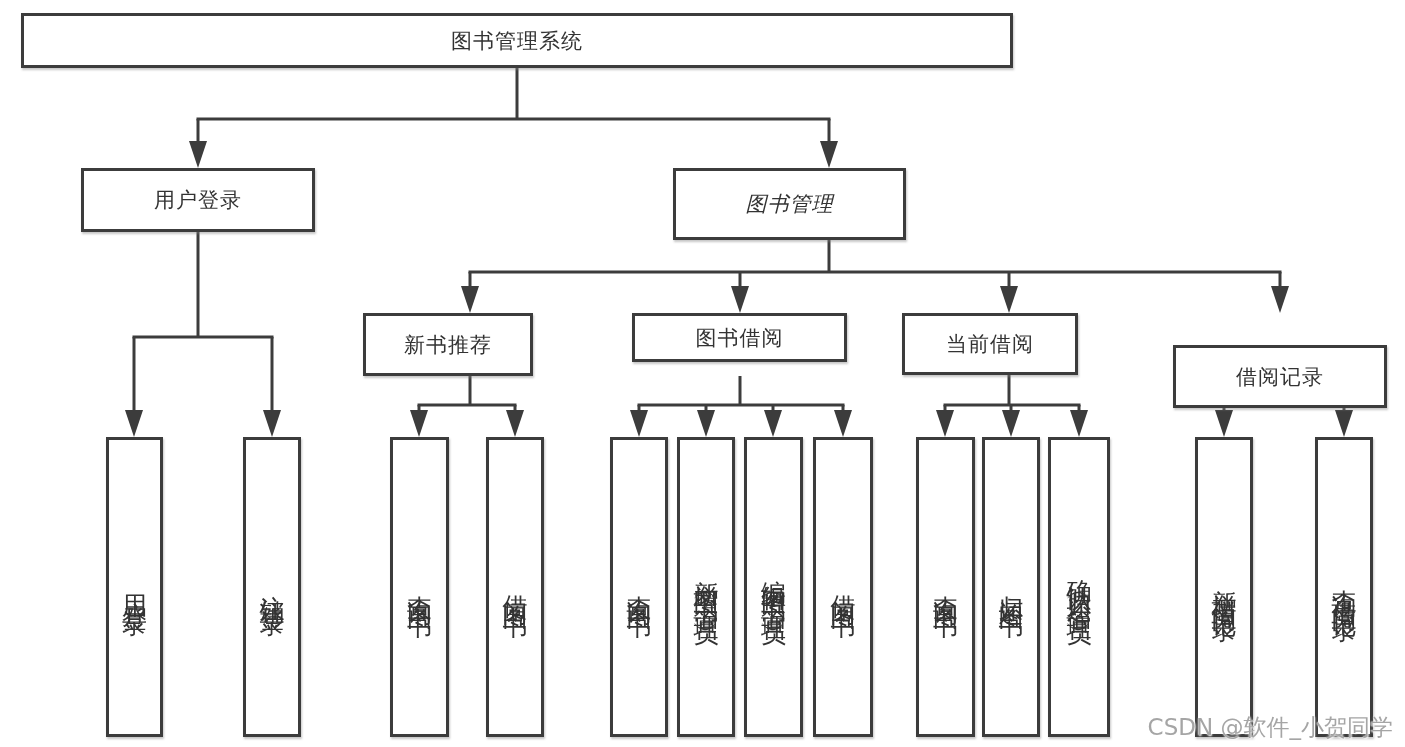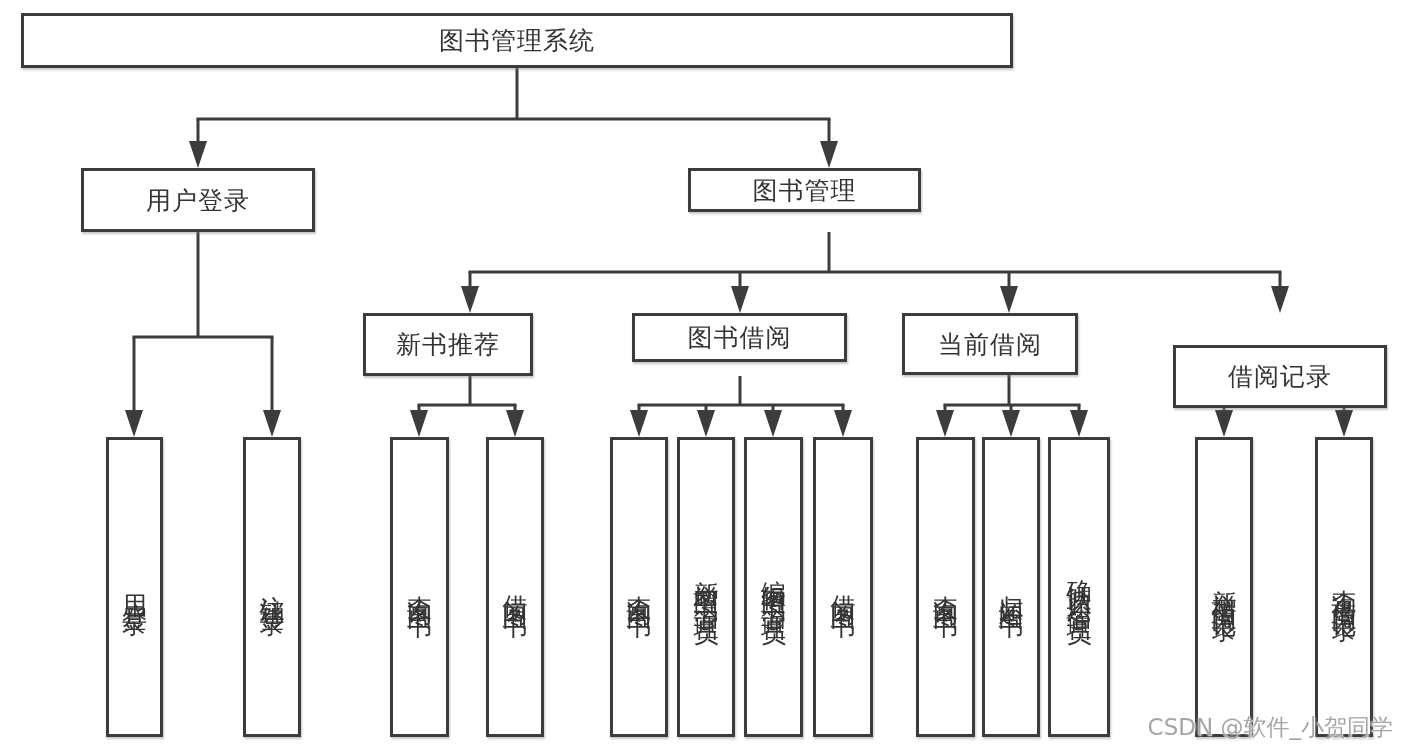--- a/index.html
+++ b/index.html
@@ -20,21 +20,21 @@
     position: absolute;
     background: #ffffff;
     border: 3px solid #3c3c3c;
     box-sizing: border-box;
     display: flex;
     align-items: center;
     justify-content: center;
     color: #333333;
     box-shadow: 1px 2px 2px rgba(130,130,130,0.45);
   }
-  .h-node { font-size: 25px; letter-spacing: 1px; white-space: nowrap; }
+  .h-node { font-size: 21px; letter-spacing: 1px; white-space: nowrap; }
   .v-node .v-text {
     writing-mode: vertical-rl;
     text-orientation: mixed;
     font-size: 25px;
     letter-spacing: 6px;
     line-height: 1;
     white-space: nowrap;
   }
   .watermark {
     position: absolute;
@@ -42,21 +42,21 @@
     right: 12px;
     font-size: 23px;
     color: #a5a5a5;
     text-shadow: 0 0 2px #ffffff, 1px 1px 2px #ffffff;
     white-space: nowrap;
     z-index: 5;
   }
   
   .n-root  { left: 21px;   top: 13px;  width: 992px; height: 55px; }
   .n-l2a   { left: 81px;   top: 168px; width: 234px; height: 64px; }
-  .n-l2b   { left: 688px;  top: 168px; width: 233px; height: 44px; }
+  .n-l2b   { left: 673px;  top: 168px; width: 233px; height: 72px; font-style: italic; }
   .n-l3a   { left: 363px;  top: 313px; width: 170px; height: 63px; }
   .n-l3b   { left: 632px;  top: 313px; width: 215px; height: 49px; }
   .n-l3c   { left: 902px;  top: 313px; width: 176px; height: 62px; }
   .n-l3d   { left: 1173px; top: 313px; width: 214px; height: 63px; margin-top: 32px; }
   .leaf    { top: 437px; height: 300px; }
   .n-a1 { left: 106px;  width: 57px; }
   .n-a2 { left: 243px;  width: 58px; }
   .n-b1 { left: 390px;  width: 59px; }
   .n-b2 { left: 486px;  width: 58px; }
   .n-c1 { left: 610px;  width: 58px; }

